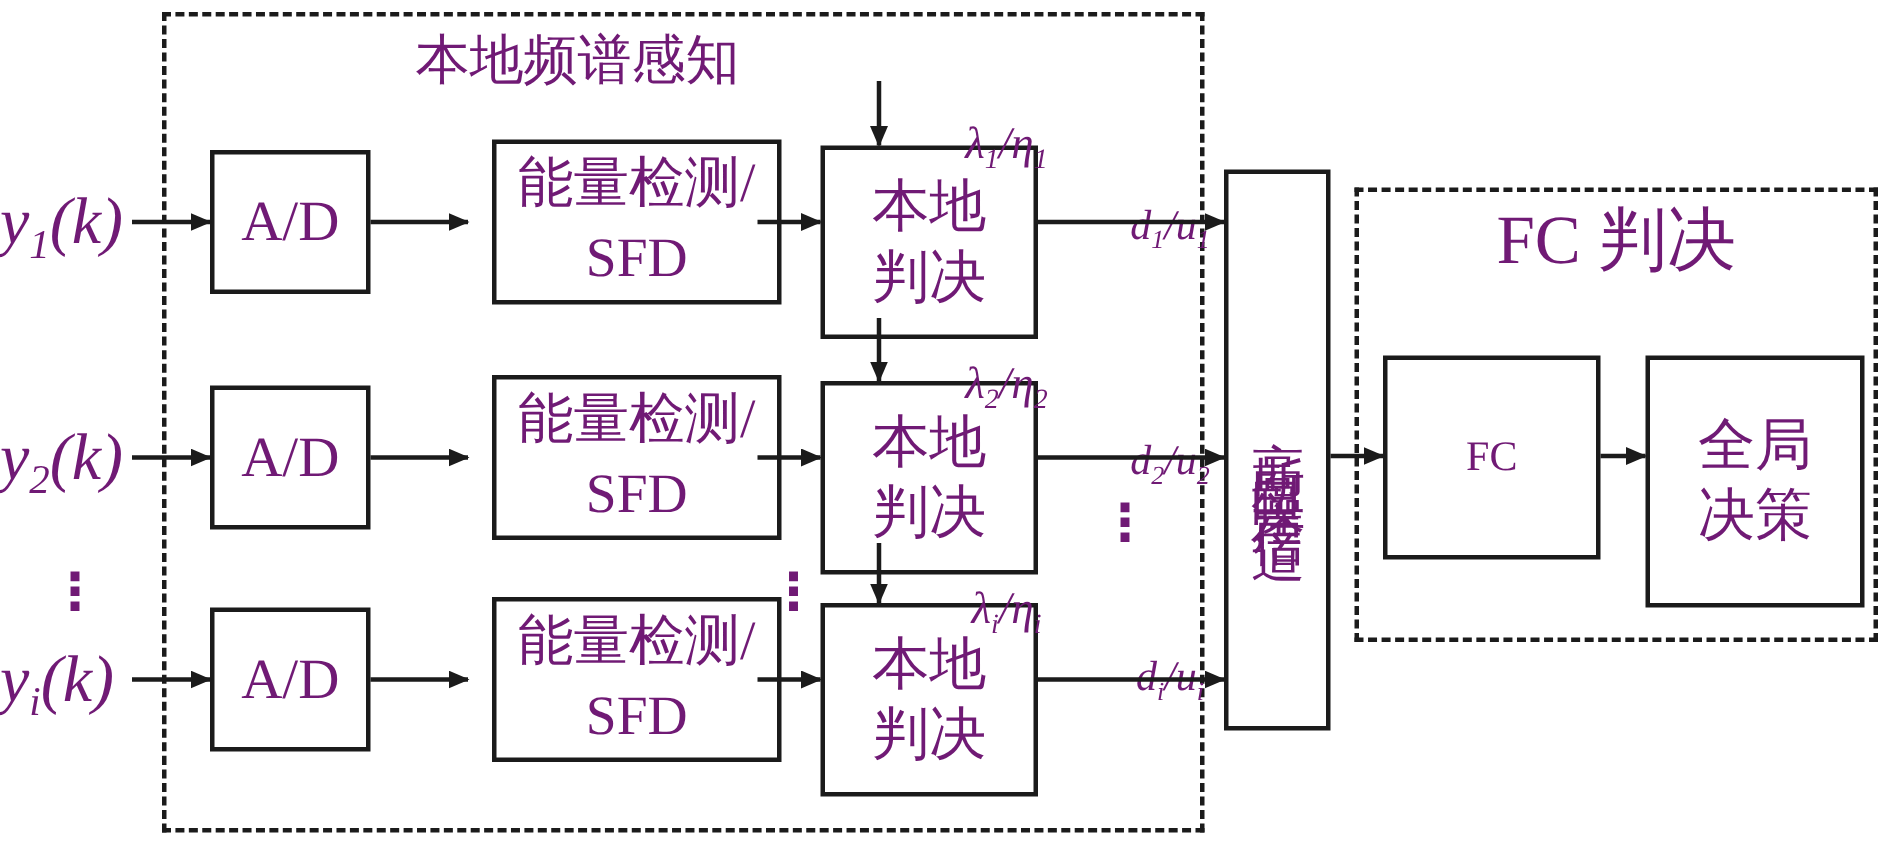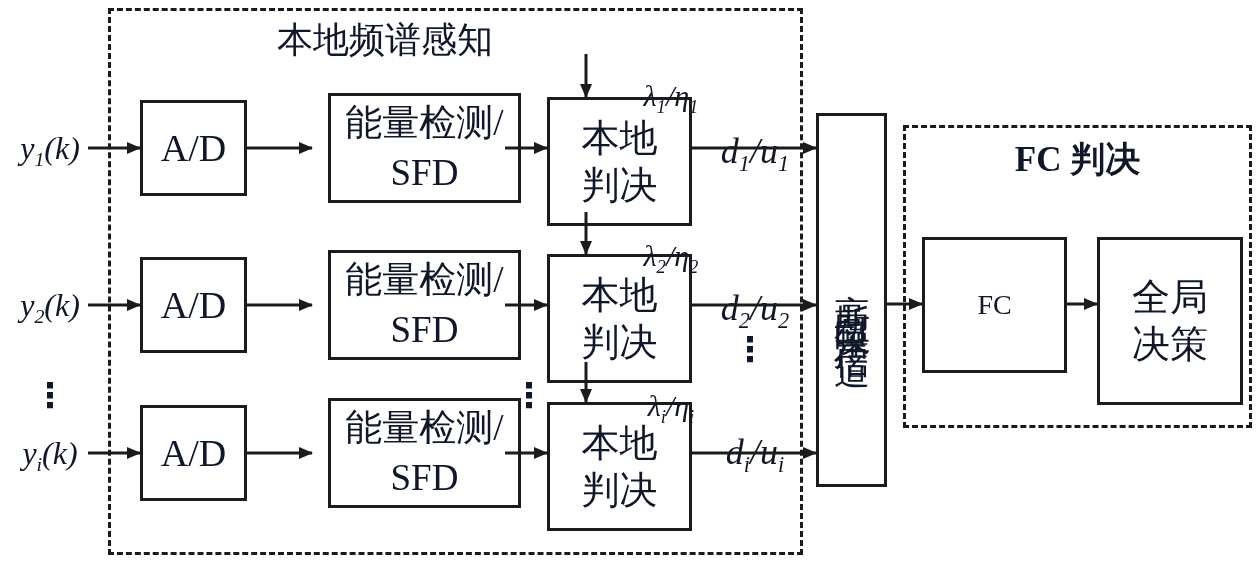--- a/index.html
+++ b/index.html
@@ -1,41 +1,41 @@
 <!DOCTYPE html>
 <html><head>
 <meta charset="utf-8">
 <style>
   html,body{margin:0;padding:0;background:#ffffff;}
   .canvas{
     position:relative;width:1260px;height:564px;background:#ffffff;
-    font-family:"Liberation Serif","DejaVu Serif",serif;color:#0f172a;overflow:hidden;
+    font-family:"Liberation Serif","DejaVu Serif",serif;color:#701a75;overflow:hidden;
   }
   .dashedbox{position:absolute;border:3px dashed #1b1b1b;box-sizing:border-box;background:transparent;}
   .outer-group{left:108px;top:8px;width:695px;height:547px;}
   .fc-group{left:903px;top:125px;width:349px;height:303px;}
   .grouptitle{position:absolute;text-align:center;font-size:36px;line-height:40px;white-space:nowrap;}
   .local-title{left:230px;top:20px;width:310px;}
-  .fc-title{left:903px;top:140px;width:349px;font-size:35px;font-weight:bold;}
+  .fc-title{left:903px;top:140px;width:349px;font-size:46px;}
   .box{
     position:absolute;border:3px solid #1b1b1b;background:#ffffff;box-sizing:border-box;
     display:flex;flex-direction:column;align-items:center;justify-content:center;text-align:center;
   }
   .adc{left:140px;width:107px;height:96px;font-size:38px;}
   .r0.adc{top:100px}.r1.adc{top:257px}.r2.adc{top:405px}
   .det{left:328px;width:193px;height:110px;font-size:37px;line-height:50px;}
   .r0.det{top:93px}.r1.det{top:250px}.r2.det{top:398px}
   .dec{left:547px;width:145px;height:129px;font-size:38px;line-height:47px;}
   .r0.dec{top:97px}.r1.dec{top:254px}.r2.dec{top:402px}
-  .inlabel{position:absolute;left:0;width:100px;text-align:center;font-size:32px;line-height:40px;font-style:italic;white-space:nowrap;}
+  .inlabel{position:absolute;left:0;width:100px;text-align:left;font-size:44px;line-height:40px;font-style:italic;white-space:nowrap;}
   .r0.inlabel{top:128px}.r1.inlabel{top:285px}.r2.inlabel{top:433px}
   .mlabel{position:absolute;font-style:italic;white-space:nowrap;text-align:center;margin-top:32px;}
   .thr{left:606px;width:130px;font-size:30px;line-height:36px;}
   .r0.thr{top:46px}.r1.thr{top:206px}.r2.thr{top:356px}
-  .out{left:700px;width:110px;font-size:36px;line-height:40px;}
+  .out{left:725px;width:110px;font-size:28px;line-height:40px;}
   .r0.out{top:99px}.r1.out{top:256px}.r2.out{top:400px}
   sub{font-size:0.62em;line-height:0;}
   .dots{position:absolute;width:48px;text-align:center;font-size:34px;font-weight:bold;
         font-family:"DejaVu Sans",sans-serif;font-style:normal;line-height:46px;}
   .dots-left{left:26px;top:372px;}
   .dots-mid{left:505px;top:372px;}
   .dots-right{left:726px;top:326px;}
   .channel{left:816px;top:113px;width:71px;height:374px;}
   .channel span{writing-mode:vertical-rl;text-orientation:upright;font-size:36px;letter-spacing:10px;}
   .fcbox{left:922px;top:237px;width:145px;height:136px;font-size:28px;}

